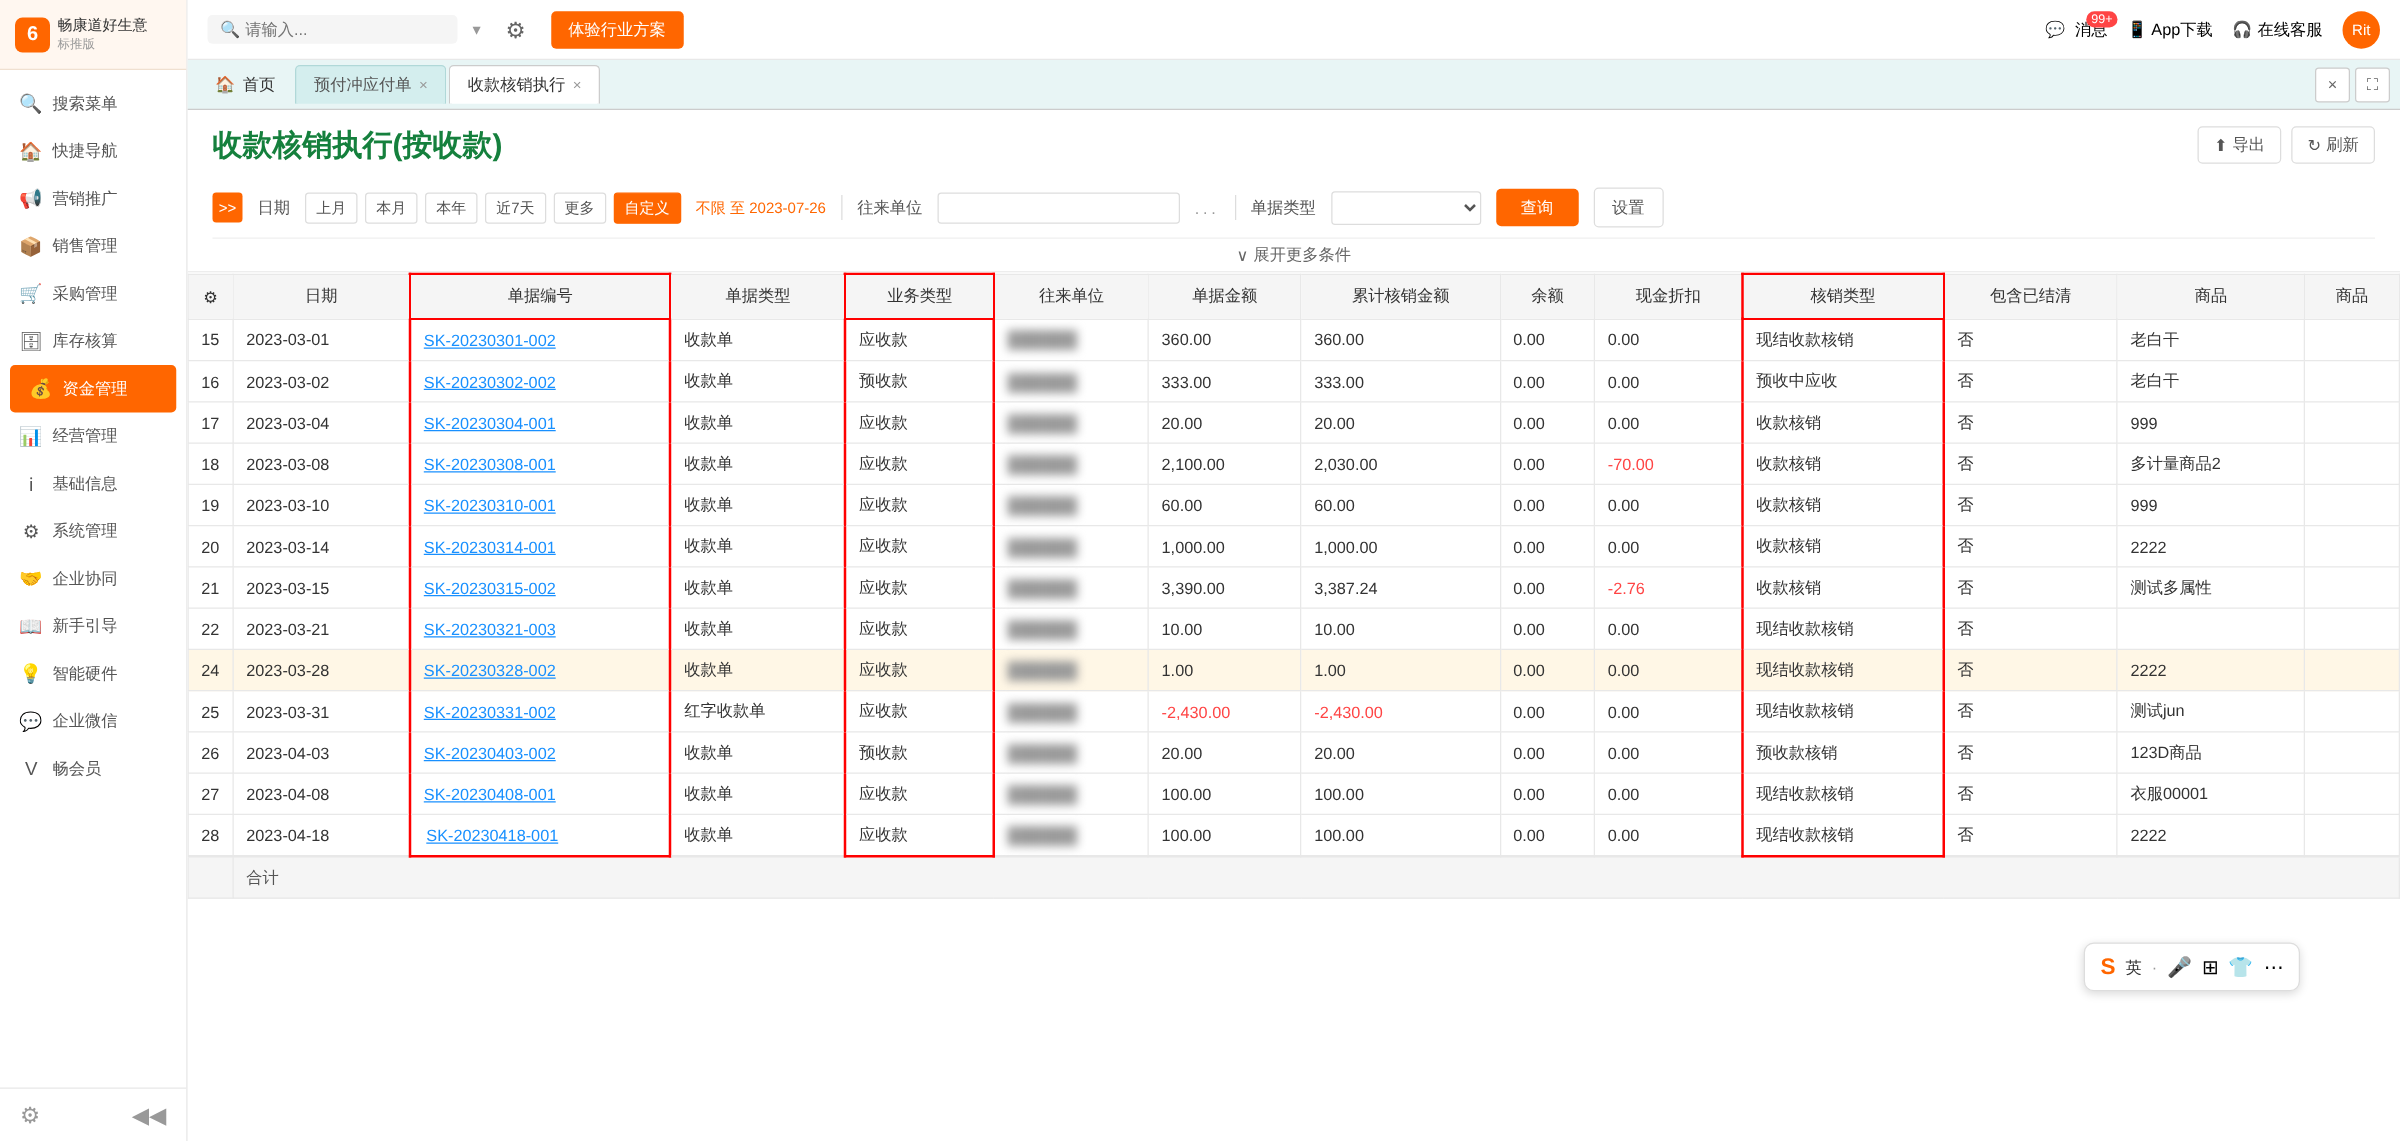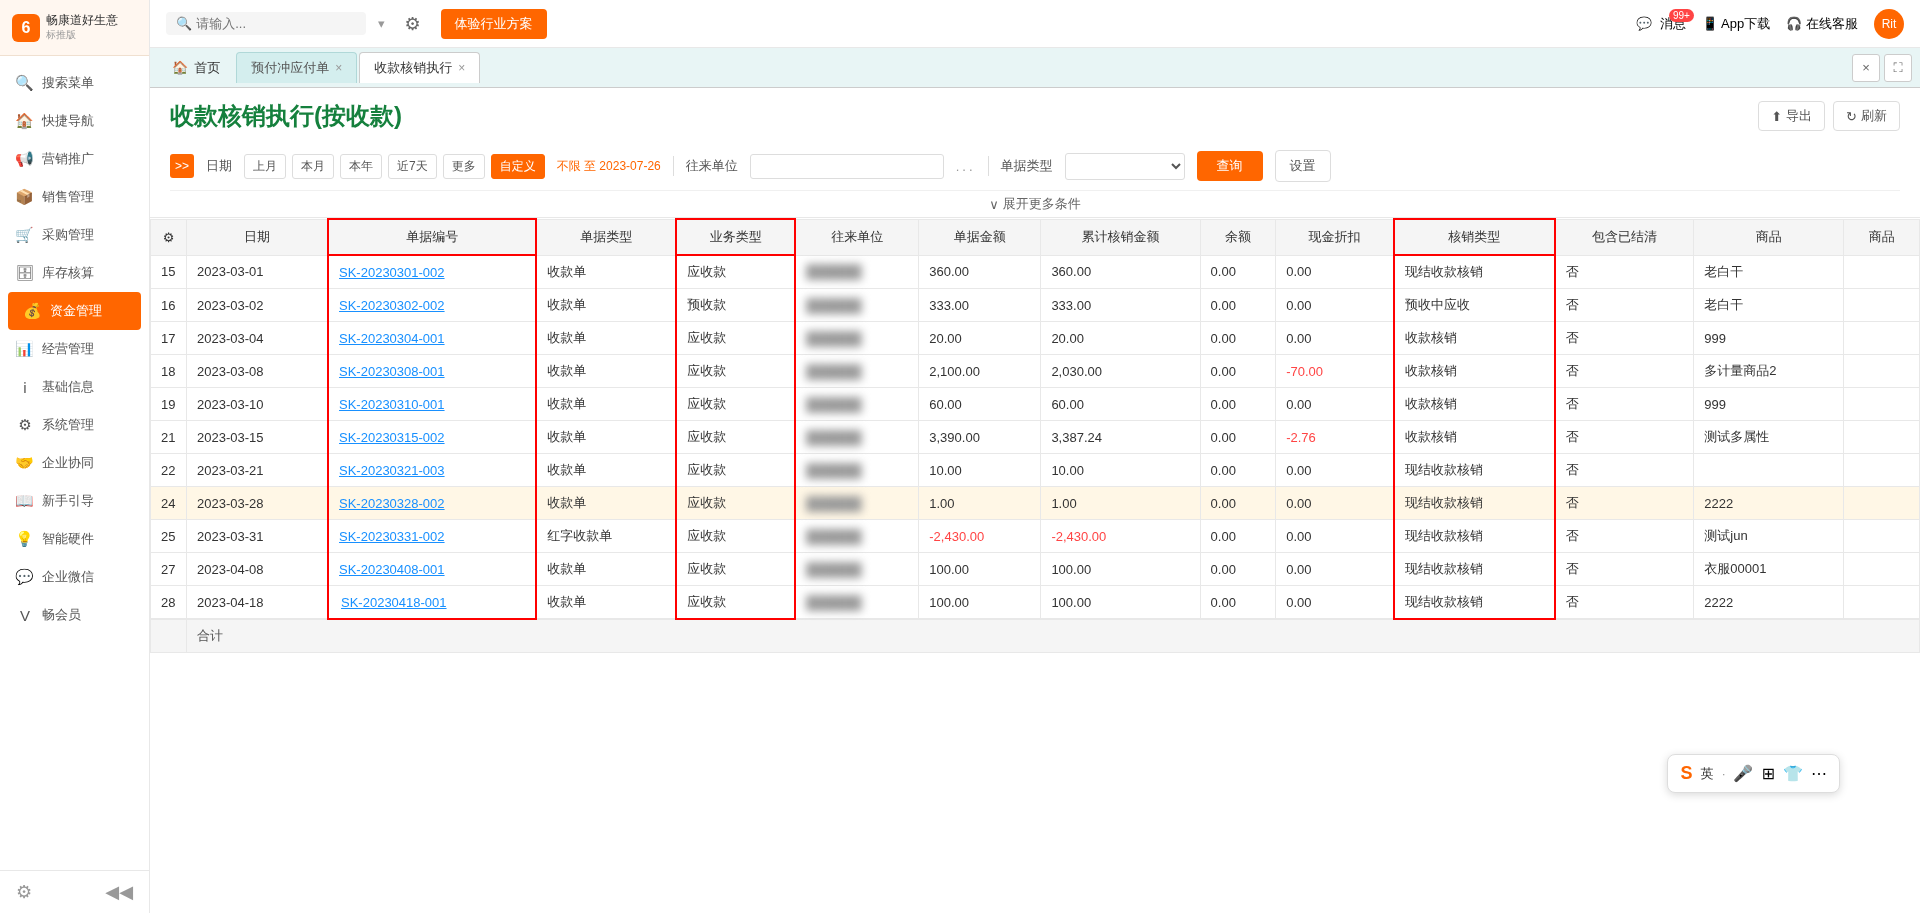--- a/index.html
+++ b/index.html
@@ -476,20 +476,36 @@
     <td style="">60.00</td>
     <td style="">60.00</td>
     <td>0.00</td>
     <td style="">0.00</td>
     <td style="border-left:2px solid red;border-right:2px solid red;">收款核销</td>
     <td>否</td>
     <td>999</td>
     <td></td>
   </tr>
             <tr>
+    <td>20</td>
+    <td>2023-03-14</td>
+    <td style="border-left:2px solid red;border-right:2px solid red;"><span class="link">SK-20230314-001</span></td>
+    <td>收款单</td>
+    <td style="border-left:2px solid red;border-right:2px solid red;">应收款</td>
+    <td><span class="blurred">██████</span></td>
+    <td style="">1,000.00</td>
+    <td style="">1,000.00</td>
+    <td>0.00</td>
+    <td style="">0.00</td>
+    <td style="border-left:2px solid red;border-right:2px solid red;">收款核销</td>
+    <td>否</td>
+    <td>2222</td>
+    <td></td>
+  </tr>
+            <tr>
     <td>21</td>
     <td>2023-03-15</td>
     <td style="border-left:2px solid red;border-right:2px solid red;"><span class="link">SK-20230315-002</span></td>
     <td>收款单</td>
     <td style="border-left:2px solid red;border-right:2px solid red;">应收款</td>
     <td><span class="blurred">██████</span></td>
     <td style="">3,390.00</td>
     <td style="">3,387.24</td>
     <td>0.00</td>
     <td style="color:#ff4444;">-2.76</td>
@@ -537,20 +553,36 @@
     <td>红字收款单</td>
     <td style="border-left:2px solid red;border-right:2px solid red;">应收款</td>
     <td><span class="blurred">██████</span></td>
     <td style="color:#ff4444;">-2,430.00</td>
     <td style="color:#ff4444;">-2,430.00</td>
     <td>0.00</td>
     <td style="">0.00</td>
     <td style="border-left:2px solid red;border-right:2px solid red;">现结收款核销</td>
     <td>否</td>
     <td>测试jun</td>
+    <td></td>
+  </tr>
+            <tr>
+    <td>26</td>
+    <td>2023-04-03</td>
+    <td style="border-left:2px solid red;border-right:2px solid red;"><span class="link">SK-20230403-002</span></td>
+    <td>收款单</td>
+    <td style="border-left:2px solid red;border-right:2px solid red;">预收款</td>
+    <td><span class="blurred">██████</span></td>
+    <td style="">20.00</td>
+    <td style="">20.00</td>
+    <td>0.00</td>
+    <td style="">0.00</td>
+    <td style="border-left:2px solid red;border-right:2px solid red;">预收款核销</td>
+    <td>否</td>
+    <td>123D商品</td>
     <td></td>
   </tr>
             <tr>
     <td>27</td>
     <td>2023-04-08</td>
     <td style="border-left:2px solid red;border-right:2px solid red;"><span class="link">SK-20230408-001</span></td>
     <td>收款单</td>
     <td style="border-left:2px solid red;border-right:2px solid red;">应收款</td>
     <td><span class="blurred">██████</span></td>
     <td style="">100.00</td>

